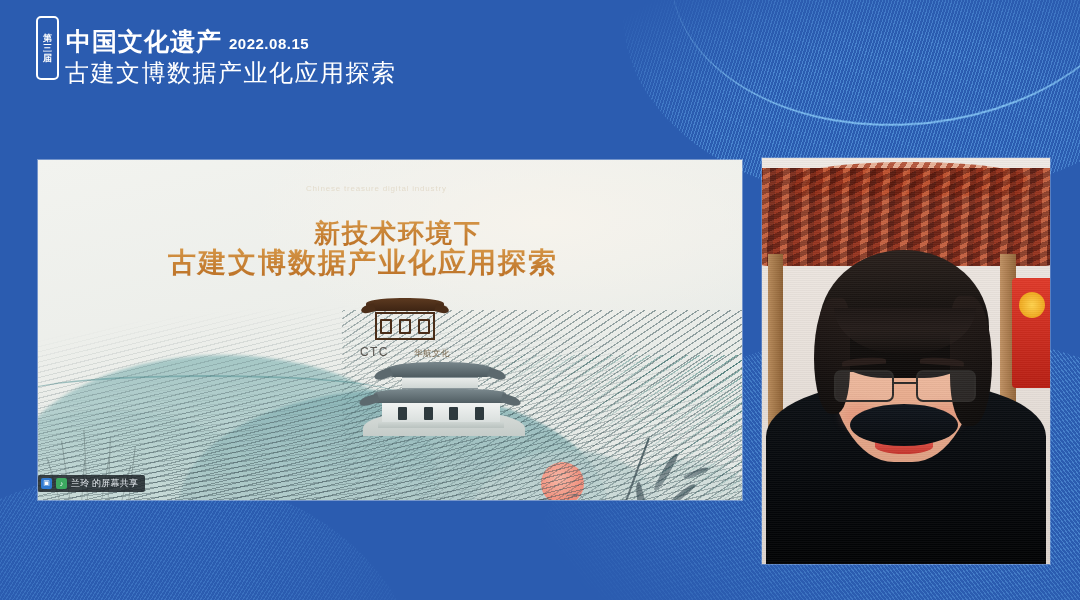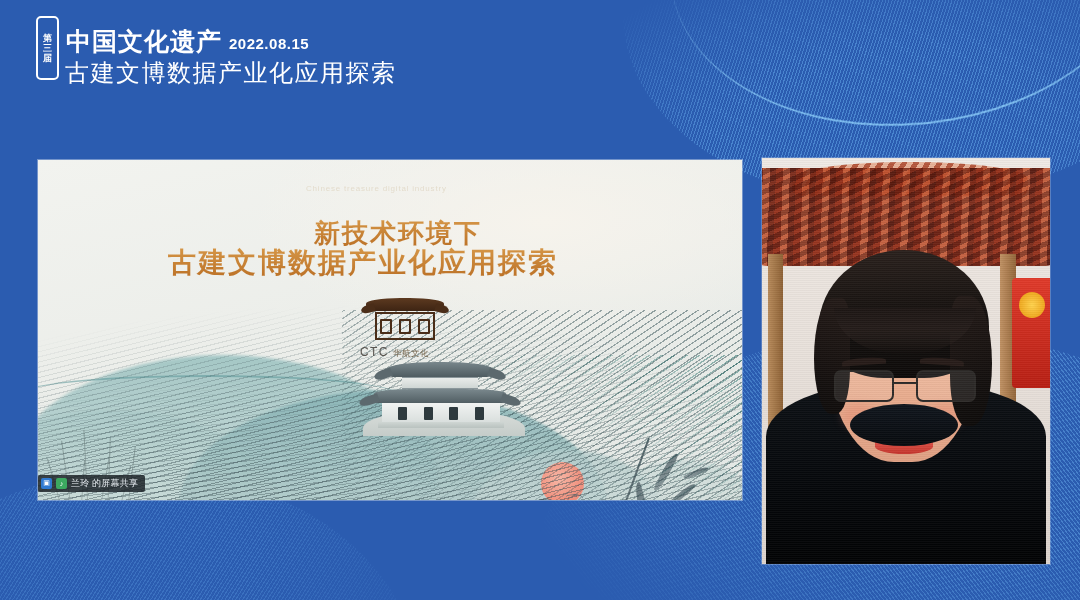--- a/index.html
+++ b/index.html
@@ -288,21 +288,21 @@
     border:2.6px solid #4a2d18;
     display:flex; justify-content:space-around; align-items:center;
     background:transparent;
   }
   .logo-body i {
     display:block; width:12px; height:15px;
     border:2.2px solid #4a2d18; border-radius:1px;
   }
   .logo-text {
     text-align:center; margin-top:3px;
-    display:flex; align-items:baseline; justify-content:flex-start; gap:4px;
+    display:flex; align-items:baseline; justify-content:space-between; gap:4px;
   }
   .logo-ctc { color:#5a5550; font-size:12px; letter-spacing:1.4px; font-weight:400; }
   .logo-cn  { color:#7a6a52; font-size:8.5px; letter-spacing:.5px; }
 
   
   .temple { position:absolute; left:330px; top:196px; width:150px; height:80px; }
   .t-base {
     position:absolute; left:-5px; bottom:0; width:162px; height:26px;
     background:linear-gradient(180deg,#d9dedb,#c5ccc9);
     border-radius:50% 50% 0 0 / 70% 70% 0 0;

